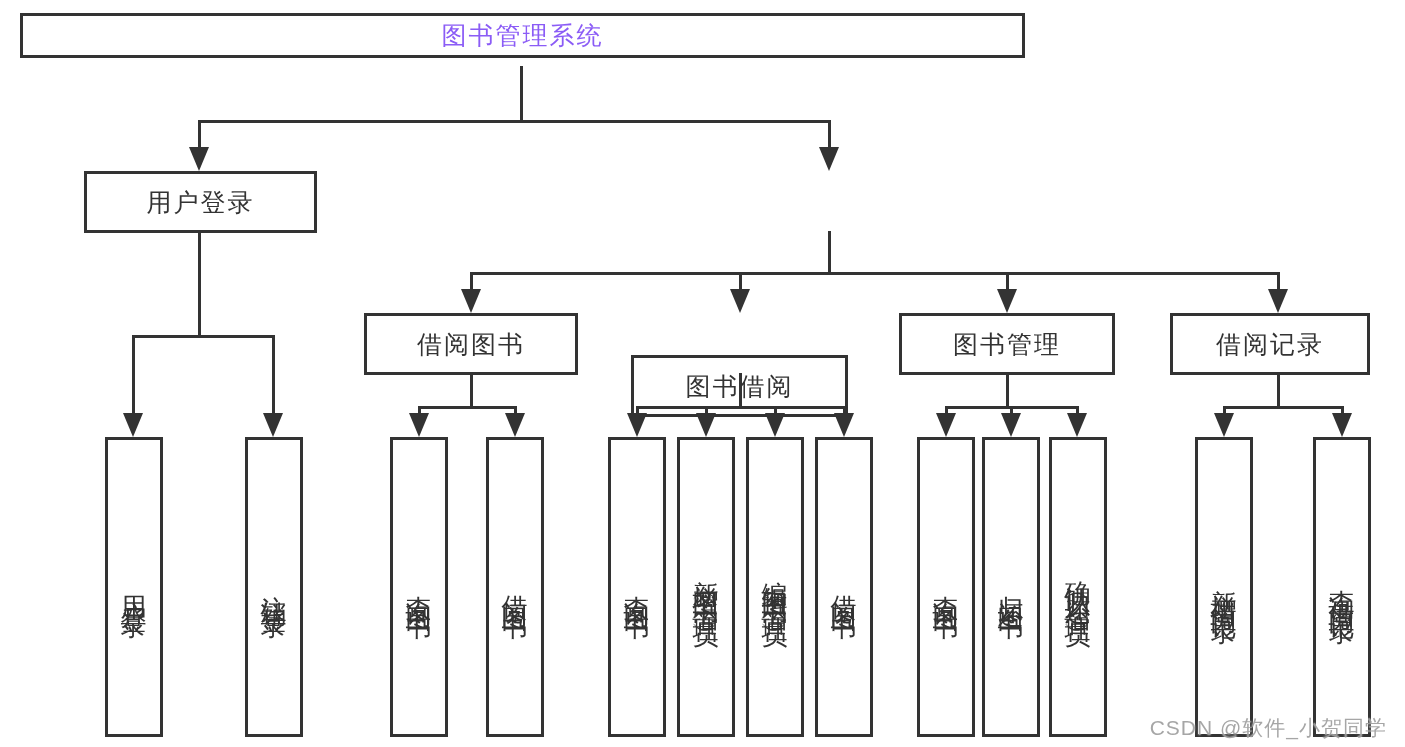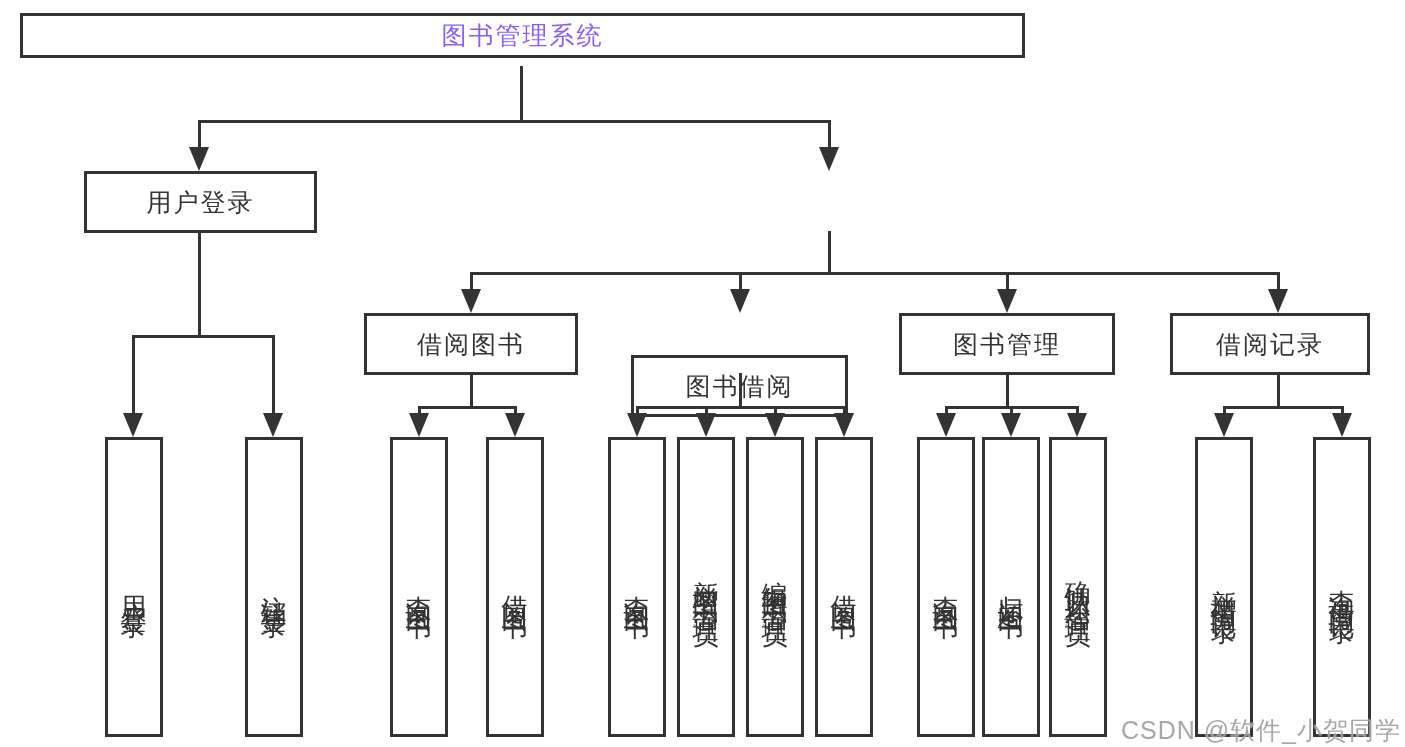--- a/index.html
+++ b/index.html
@@ -26,22 +26,22 @@
     writing-mode:vertical-lr;text-orientation:mixed;
     text-align:center;line-height:52px;
     font-size:26px;letter-spacing:6px;color:#333333;
   }
   .vl{position:absolute;width:3px;background:#333333;}
   .hl{position:absolute;height:3px;background:#333333;}
   .ar{position:absolute;width:0;height:0;
       border-left:10px solid transparent;border-right:10px solid transparent;
       border-top:24px solid #333333;}
   .watermark{
-    position:absolute;right:4px;top:714px;z-index:5;
-    font-size:25px;letter-spacing:1px;color:rgba(150,150,150,0.85);
+    position:absolute;right:18px;top:714px;z-index:5;
+    font-size:21px;letter-spacing:1px;color:rgba(150,150,150,0.85);
     text-shadow:0 0 2px rgba(255,255,255,0.9);white-space:nowrap;
   }
 </style>
 </head>
 <body>
 
 <div id="canvas">
 
   <div class="rootbox">图书管理系统</div>
 

